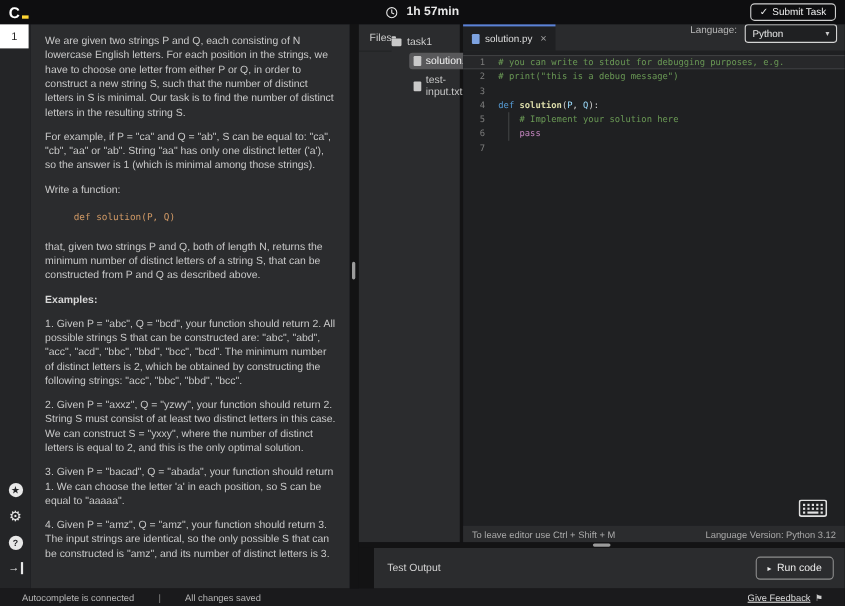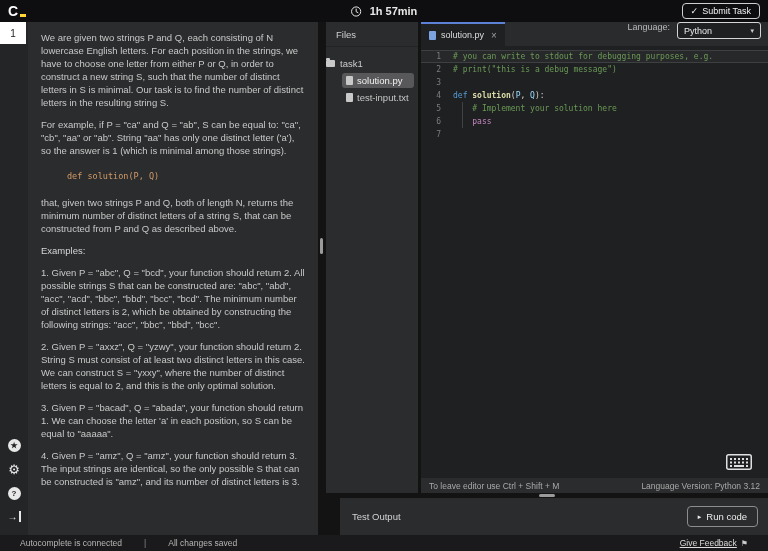--- a/index.html
+++ b/index.html
@@ -24,32 +24,32 @@
   .sidebar-icons { margin-top:auto; display:flex; flex-direction:column; align-items:center; gap:11px; padding-bottom:13px; }
   .circ-icon { width:13px; height:13px; border-radius:50%; background:#e8e8e8; color:#242527; font-size:8px; font-weight:bold; display:flex; align-items:center; justify-content:center; cursor:pointer; }
   .gear-icon { color:#e8e8e8; font-size:13px; line-height:13px; cursor:pointer; }
   .logout-icon { color:#e8e8e8; font-size:10px; line-height:11px; border-right:2px solid #e8e8e8; padding-right:1px; cursor:pointer; }
 
   
   .task-panel { width:290px; flex:none; background:#2b2c2e; padding:9px 13px 0 13px; overflow:hidden; color:#c9c9c9; font-size:9.5px; line-height:13px; }
   .task-title { color:#dadada; font-size:10px; margin:0 0 27px 0; font-weight:normal; }
   .task-panel p { margin:0 0 9px 0; }
   .task-code { font-family:"DejaVu Sans Mono", monospace; font-size:8.5px; color:#d19a66; margin:13px 0 13px 26px; }
-  .bold { font-weight:normal; color:#d6d6d6; }
+  .bold { font-weight:bold; color:#d6d6d6; }
 
   
   .vdivider { width:8px; flex:none; background:#131314; position:relative; cursor:col-resize; }
   .vhandle { position:absolute; top:216px; left:2px; width:3px; height:16px; border-radius:2px; background:#9b9b9b; }
 
   
   .right { flex:1; display:flex; flex-direction:column; min-width:0; }
   .right-top { flex:1; display:flex; min-height:0; }
 
   
-  .files-panel { width:92px; flex:none; background:#2b2c2e; margin-right:3px; display:flex; flex-direction:column; font-size:9.5px; }
+  .files-panel { width:92px; flex:none; background:#2b2c2e; margin-right:3px; display:flex; flex-direction:row; font-size:9.5px; }
   .files-header { height:25px; line-height:25px; padding-left:10px; color:#cfcfcf; border-bottom:1px solid #232426; flex:none; }
   .tree { padding-top:9px; }
   .tree-folder { display:flex; align-items:center; gap:5px; color:#cdcdcd; height:14px; cursor:pointer; }
   .tree-file-selected { display:flex; align-items:center; gap:4px; margin:3px 4px 0 16px; background:#58585a; border-radius:3px; padding:2px 4px; color:#f2f2f2; cursor:pointer; }
   .tree-file { display:flex; align-items:center; gap:4px; margin:4px 4px 0 20px; color:#c6c6c6; cursor:pointer; }
   .folder-shape { width:9px; height:7px; background:#c9c9c9; border-radius:1px; position:relative; flex:none; }
   .folder-shape::before { content:""; position:absolute; top:-2px; left:0; width:4px; height:2px; background:#c9c9c9; border-radius:1px 1px 0 0; }
   .file-shape { width:7px; height:9px; background:#cwhite; background:#c9c9c9; border-radius:1px; flex:none; }
   .file-shape.blue { background:#7da2e0; }
 
@@ -131,20 +131,21 @@
         <div class="circ-icon">★</div>
         <div class="gear-icon">⚙</div>
         <div class="circ-icon">?</div>
         <div class="logout-icon">→</div>
       </div>
     </div>
 
     <div class="task-panel">
       <p>We are given two strings P and Q, each consisting of N lowercase English letters. For each position in the strings, we have to choose one letter from either P or Q, in order to construct a new string S, such that the number of distinct letters in S is minimal. Our task is to find the number of distinct letters in the resulting string S.</p>
       <p>For example, if P = "ca" and Q = "ab", S can be equal to: "ca", "cb", "aa" or "ab". String "aa" has only one distinct letter ('a'), so the answer is 1 (which is minimal among those strings).</p>
+      <p>Write a function:</p>
       <div class="task-code">def solution(P, Q)</div>
       <p>that, given two strings P and Q, both of length N, returns the minimum number of distinct letters of a string S, that can be constructed from P and Q as described above.</p>
       <p class="bold">Examples:</p>
       <p>1. Given P = "abc", Q = "bcd", your function should return 2. All possible strings S that can be constructed are: "abc", "abd", "acc", "acd", "bbc", "bbd", "bcc", "bcd". The minimum number of distinct letters is 2, which be obtained by constructing the following strings: "acc", "bbc", "bbd", "bcc".</p>
       <p>2. Given P = "axxz", Q = "yzwy", your function should return 2. String S must consist of at least two distinct letters in this case. We can construct S = "yxxy", where the number of distinct letters is equal to 2, and this is the only optimal solution.</p>
       <p>3. Given P = "bacad", Q = "abada", your function should return 1. We can choose the letter 'a' in each position, so S can be equal to "aaaaa".</p>
       <p>4. Given P = "amz", Q = "amz", your function should return 3. The input strings are identical, so the only possible S that can be constructed is "amz", and its number of distinct letters is 3.</p>
 
     </div>
 

